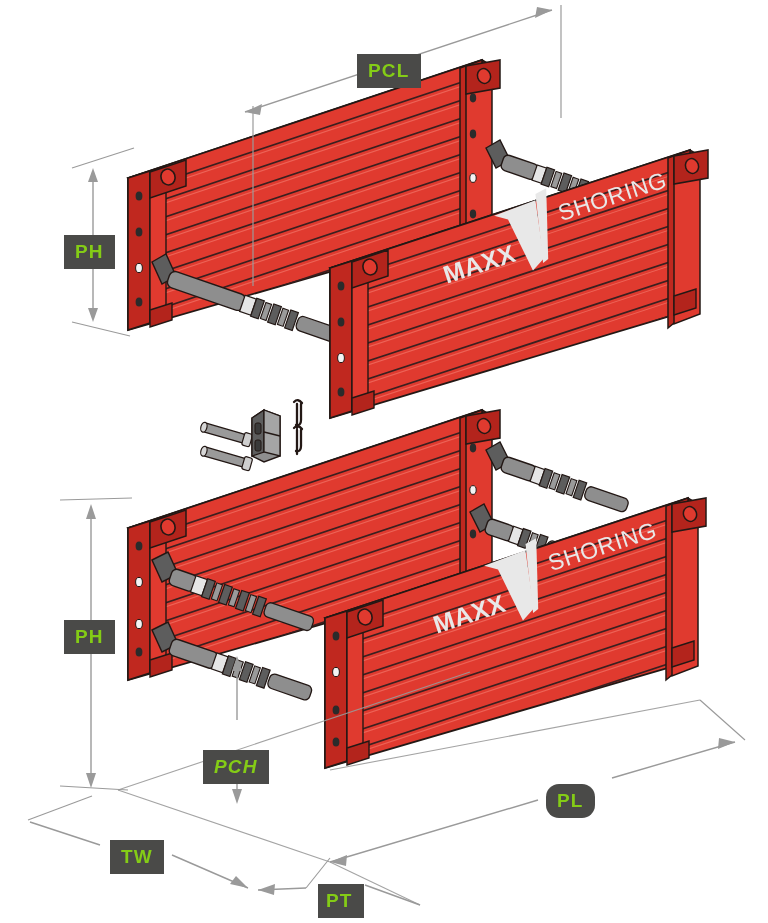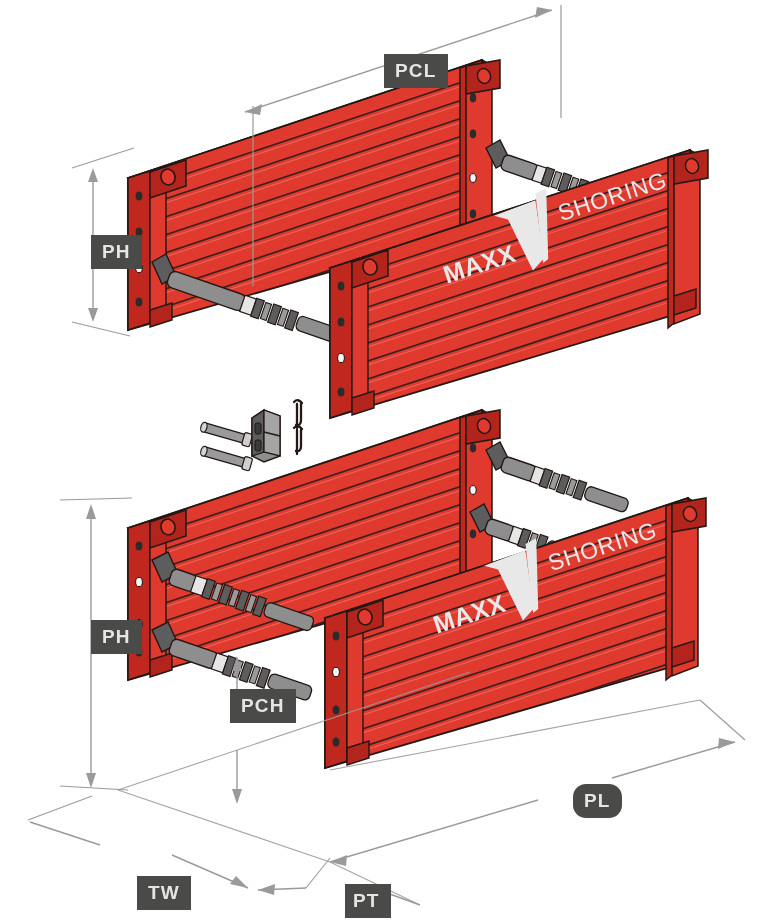--- a/index.html
+++ b/index.html
@@ -8,32 +8,31 @@
     width:768px;height:923px;position:relative;overflow:hidden;
     font-family:"Liberation Sans","DejaVu Sans",sans-serif;
   }
   #stage{position:absolute;inset:0;width:768px;height:923px;}
   #stage svg{display:block;width:768px;height:923px;}
 
   
   .dim-chip{
     position:absolute;
     background:#4a4a48;
-    color:#e5e5e5;
+    color:#84cc16;
     font-weight:bold;
     font-size:19px;
     letter-spacing:1.2px;
     line-height:1;
     padding:7px 11px 8px 11px;
     box-sizing:border-box;
     text-align:center;
     white-space:nowrap;
     font-family:"Liberation Sans","DejaVu Sans",sans-serif;
     user-select:none;
-    margin-left:27px;
   }
 </style>
 </head>
 <body>
 
 <div id="stage">
 <svg viewBox="0 0 768 923" xmlns="http://www.w3.org/2000/svg">
   <defs>
 
     <clipPath id="clipUpRear">
@@ -456,16 +455,16 @@
       <line x1="118" y1="790" x2="470" y2="672"></line>
       <line x1="330" y1="770" x2="700" y2="700"></line>
     </g>
   </g>
 </svg>
 </div>
 
 <div class="dim-chip" style="left:357px;top:54px;">PCL</div>
 <div class="dim-chip" style="left:64px;top:235px;">PH</div>
 <div class="dim-chip" style="left:64px;top:620px;">PH</div>
-<div class="dim-chip" style="left:203px;top:689px;">PCH</div>
+<div class="dim-chip" style="left:203px;top:750px;font-style:italic;">PCH</div>
 <div class="dim-chip" style="left:546px;top:784px;border-radius:13px;">PL</div>
-<div class="dim-chip" style="left:110px;top:876px;text-align:right;">TW</div>
+<div class="dim-chip" style="left:110px;top:840px;text-align:right;">TW</div>
 <div class="dim-chip" style="left:318px;top:884px;padding-left:8px;">PT</div>
 
 </body></html>

